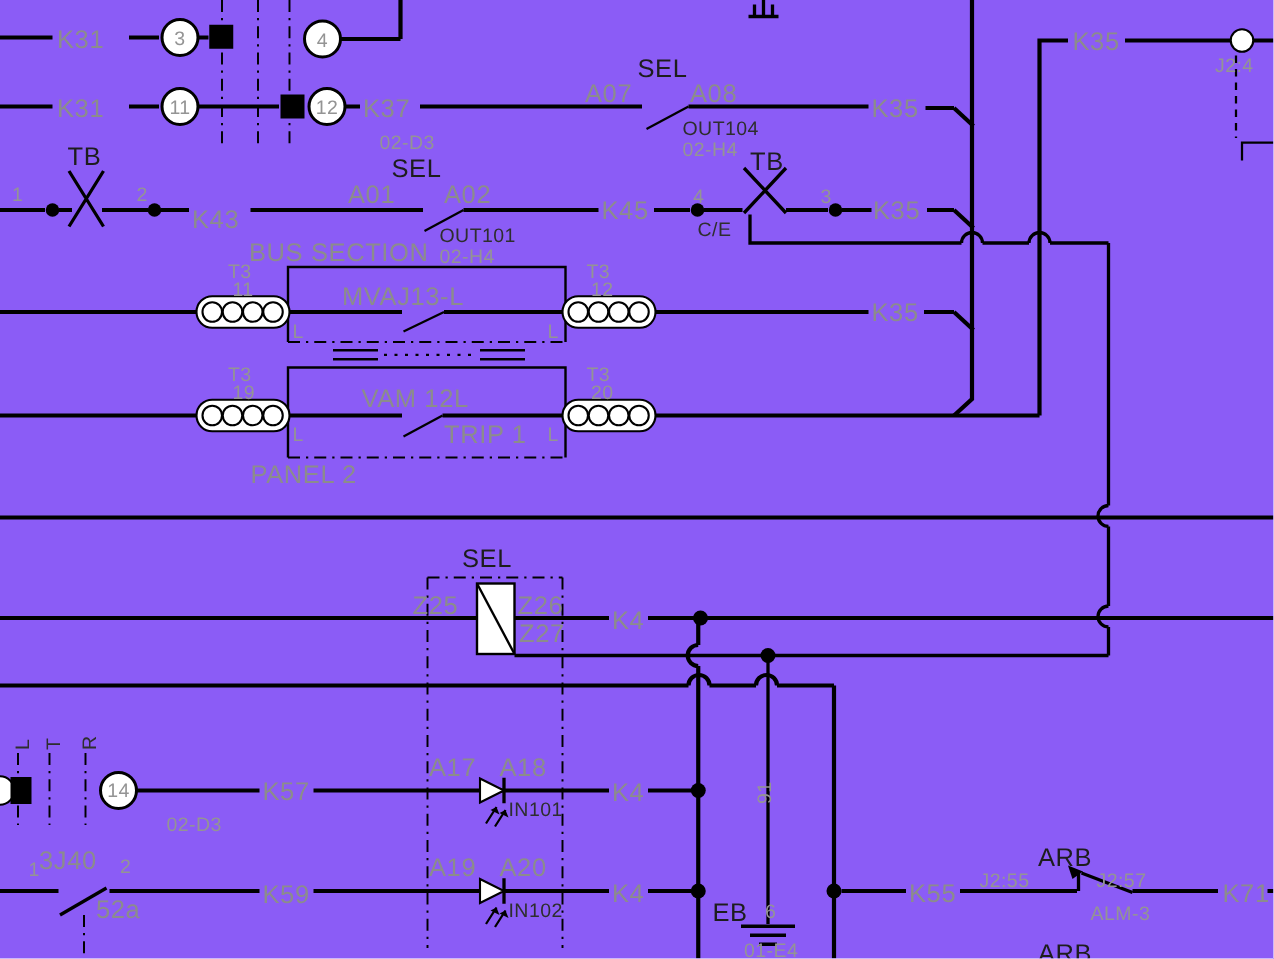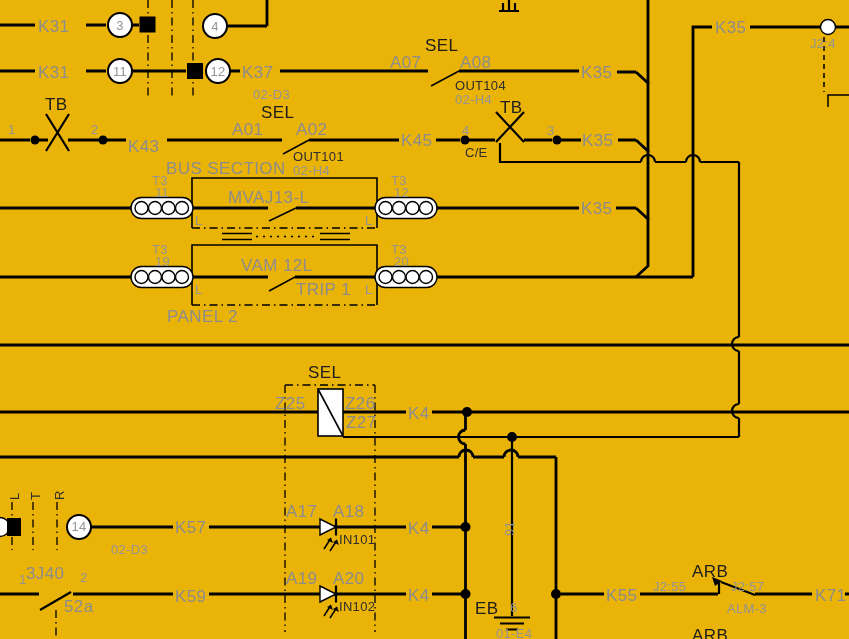--- a/index.html
+++ b/index.html
@@ -1,16 +1,16 @@
 <!DOCTYPE html>
 <html><head>
 <meta charset="utf-8">
 <style>
   html,body{margin:0;padding:0;background:#fff;}
-  .canvas{position:relative;width:849px;height:639px;background:#eab308;overflow:hidden;}
+  .canvas{position:relative;width:849px;height:639px;background:#8b5cf6;overflow:hidden;}
   svg{position:absolute;left:0;top:0;}
   .t-g {fill:#8c8c8c;font:17px "Liberation Sans",sans-serif;letter-spacing:.4px;}
   .t-gs{fill:#949494;font:13px "Liberation Sans",sans-serif;letter-spacing:.3px;}
   .t-d {fill:#1d1d1d;font:17px "Liberation Sans",sans-serif;letter-spacing:.4px;}
   .t-ds{fill:#2e2e2e;font:13px "Liberation Sans",sans-serif;letter-spacing:.3px;}
   .w  {stroke:#000;stroke-width:2.8;fill:none;}
   .wm {stroke:#000;stroke-width:2.2;fill:none;}
   .wt {stroke:#000;stroke-width:1.5;fill:none;}
   .bx {stroke:#000;stroke-width:1.6;fill:none;}
   .dd {stroke:#000;stroke-width:1.3;fill:none;stroke-dasharray:8 4 1.5 4;}

